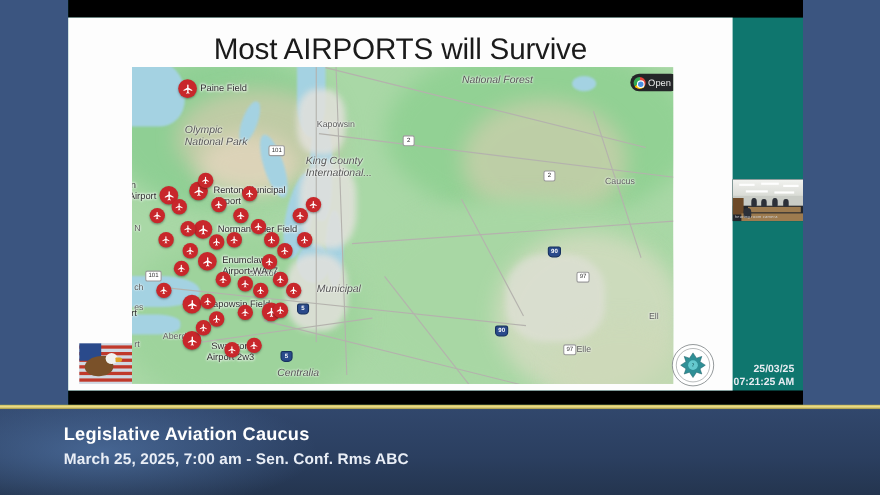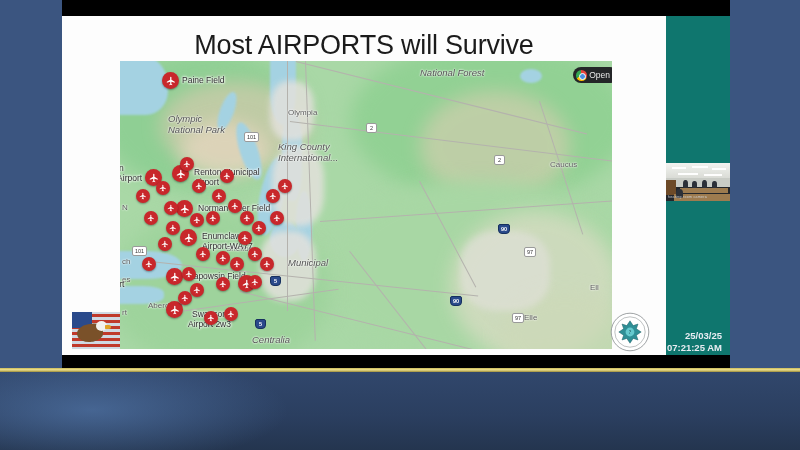--- a/index.html
+++ b/index.html
@@ -256,21 +256,21 @@
       <div class="road" style="left:120px;top:230px;width:300px;transform:rotate(14deg);"></div>
       <div class="road" style="left:230px;top:190px;width:140px;transform:rotate(52deg);"></div>
       <div class="road" style="left:300px;top:120px;width:120px;transform:rotate(62deg);"></div>
       <div class="road" style="left:60px;top:250px;width:160px;transform:rotate(-8deg);"></div>
       <div class="road" style="left:420px;top:40px;width:140px;transform:rotate(72deg);"></div>
 
       <div id="place-labels">
           <div class="map-label big" style="left: 300px; top: 6px; white-space: pre-line;">National Forest</div>
           <div class="map-label big" style="left: 48px; top: 52px; white-space: pre-line;">Olympic
 National Park</div>
-          <div class="map-label" style="left: 168px; top: 47px; white-space: pre-line;">Olympia</div>
+          <div class="map-label" style="left: 168px; top: 47px; white-space: pre-line;">Kapowsin</div>
           <div class="map-label big" style="left: 158px; top: 80px; white-space: pre-line;">King County
 International...</div>
           <div class="map-label" style="left: 430px; top: 99px; white-space: pre-line;">Caucus</div>
           <div class="map-label" style="left: 106px; top: 183px; white-space: pre-line;">Shelton</div>
           <div class="map-label big" style="left: 168px; top: 196px; white-space: pre-line;">Municipal</div>
           <div class="map-label" style="left: 28px; top: 240px; white-space: pre-line;">Aberdeen</div>
           <div class="map-label big" style="left: 132px; top: 273px; white-space: pre-line;">Centralia</div>
           <div class="map-label" style="left: 404px; top: 252px; white-space: pre-line;">Elle</div>
           <div class="map-label" style="left: 2px; top: 142px; white-space: pre-line;">N</div>
           <div class="map-label" style="left: 2px; top: 196px; white-space: pre-line;">ch</div>
@@ -564,14 +564,18 @@
   <div id="clock">
     <div>25/03/25</div>
     <div>07:21:25 AM</div>
   </div>
 </div>
 
 <div id="gold-rule"></div>
 
 <div id="banner">
   <div id="banner-glow"></div>
+  <div id="banner-text">
+    <div id="banner-title">Legislative Aviation Caucus</div>
+    <div id="banner-sub">March 25, 2025, 7:00 am - Sen. Conf. Rms ABC</div>
+  </div>
 
 </div>
 
 </body></html>

